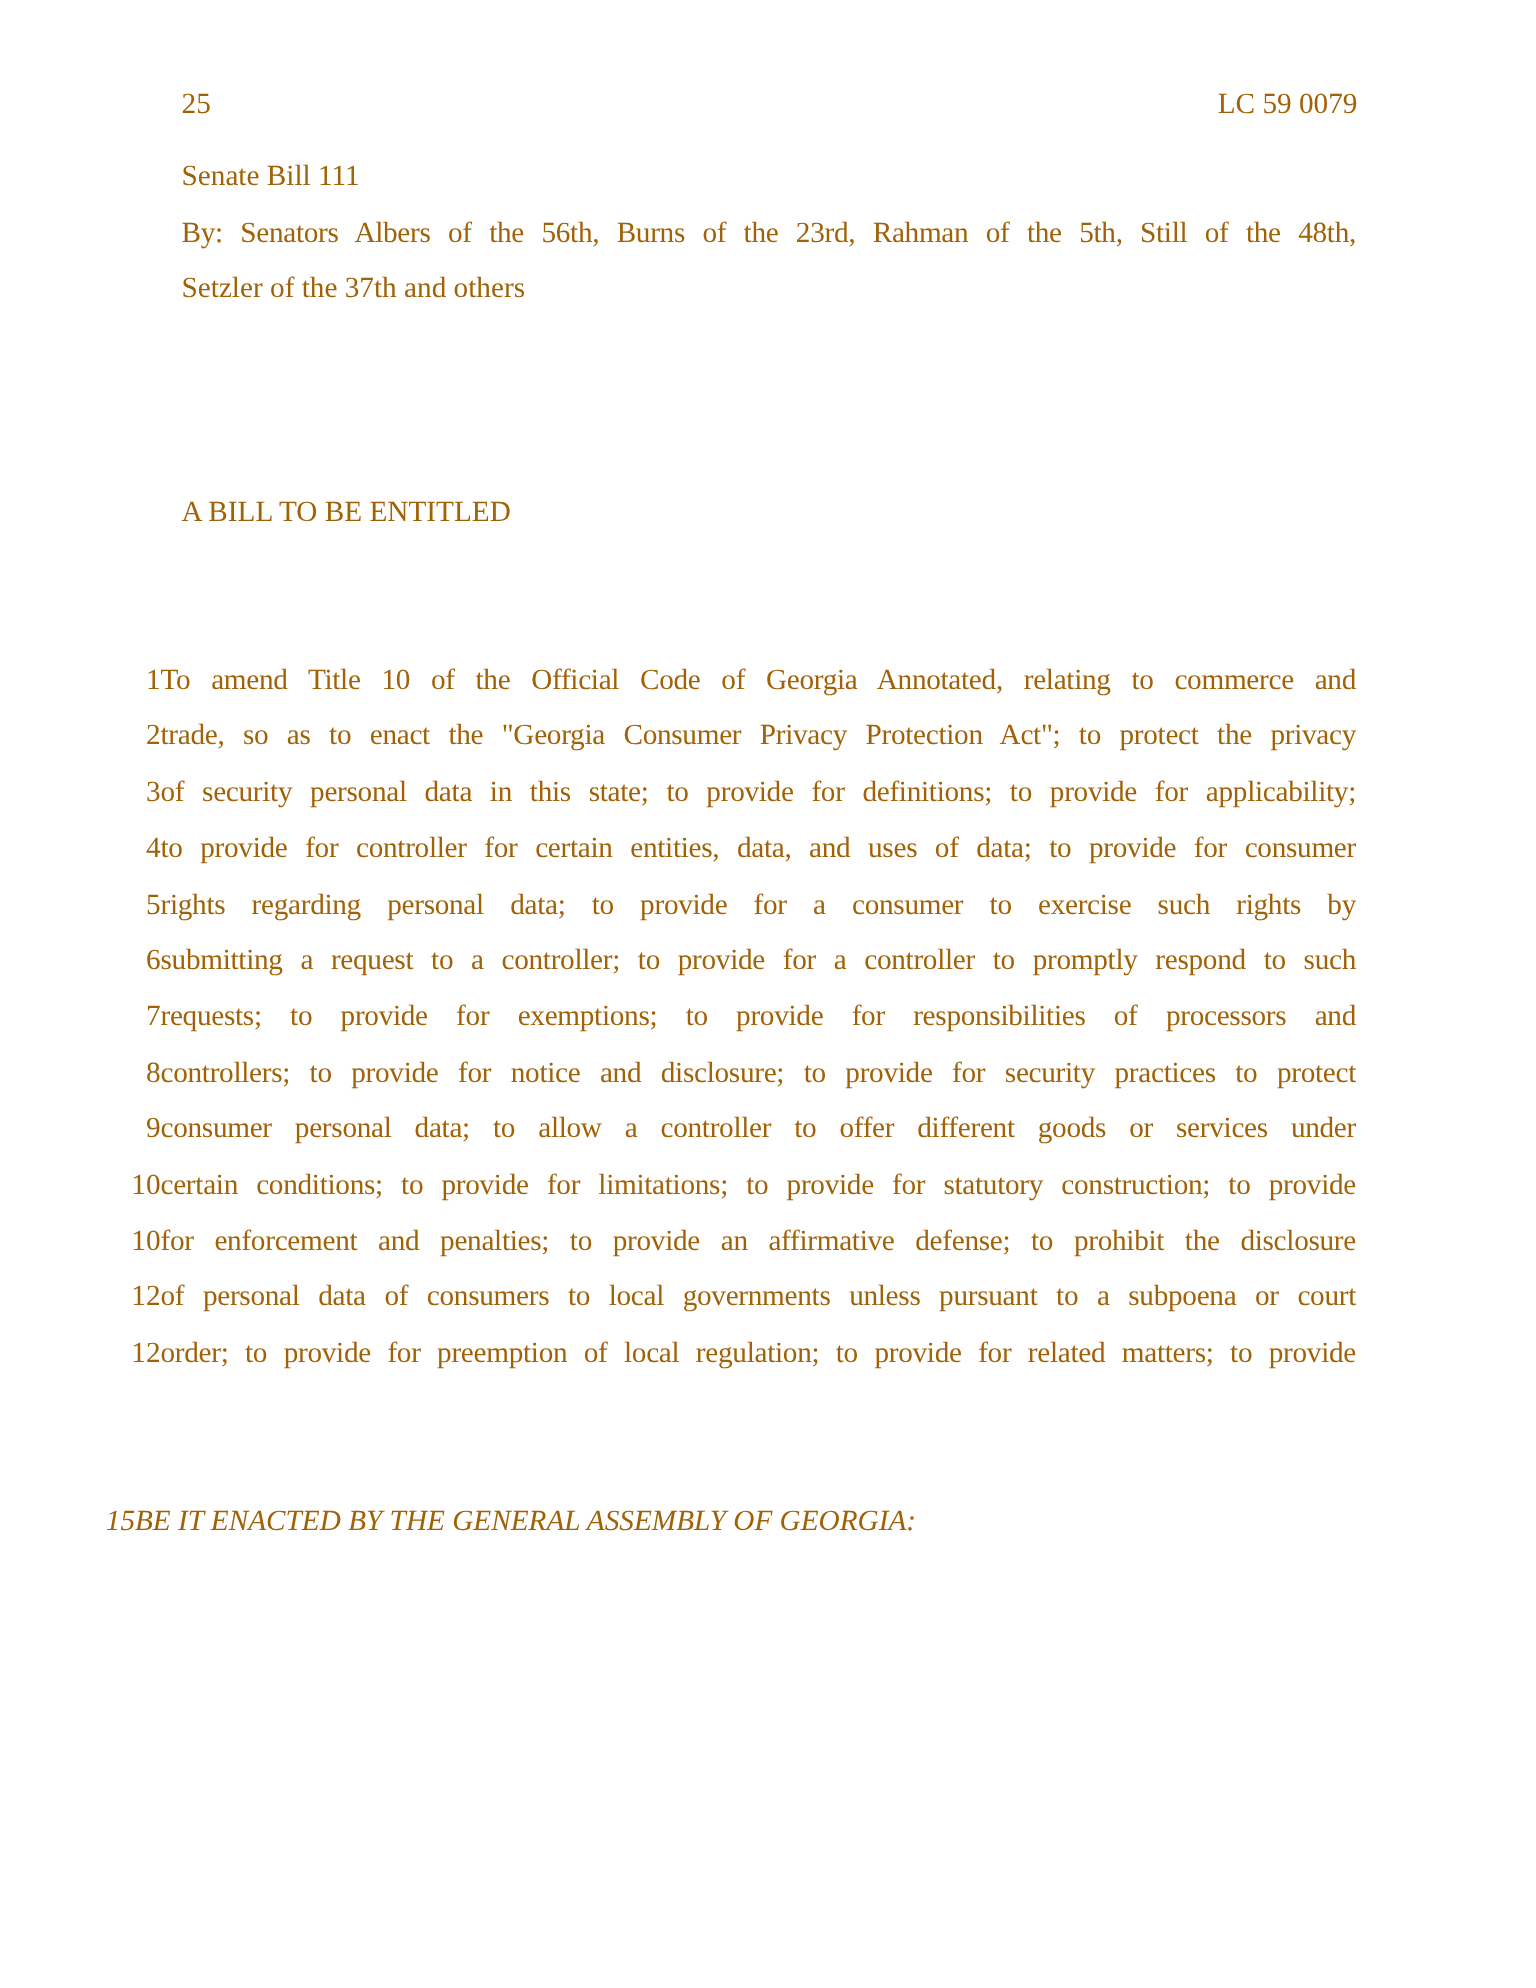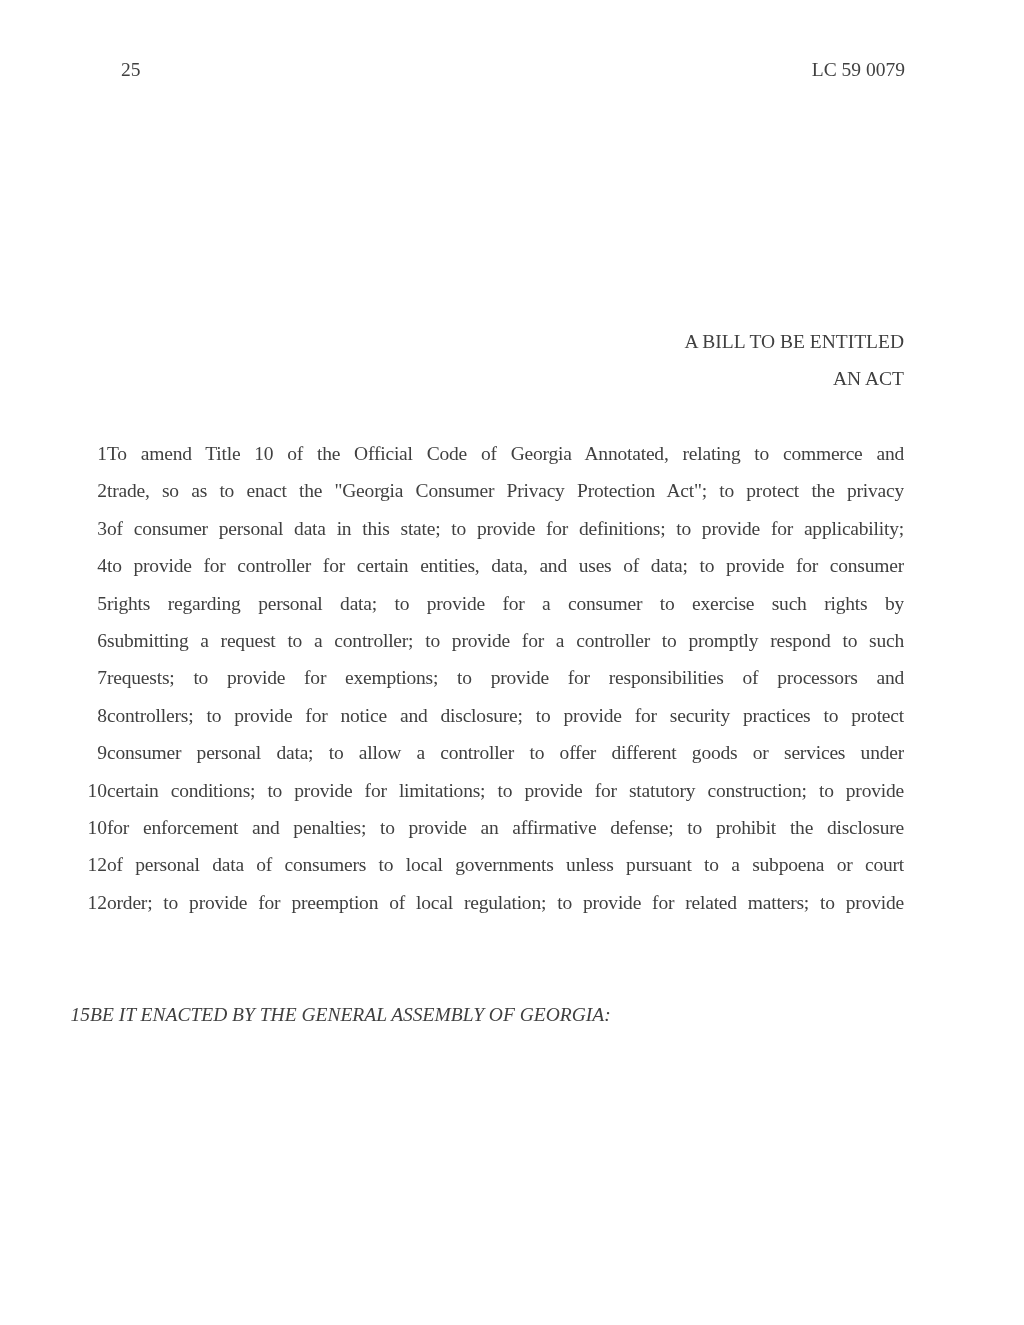--- a/index.html
+++ b/index.html
@@ -3,21 +3,21 @@
 <meta charset="utf-8">
 <style>
   * { margin: 0; padding: 0; box-sizing: border-box; }
   html, body { background: #e8e8e8; }
   .page {
     position: relative;
     width: 1024px;
     height: 1325px;
     margin: 0 auto;
     background: #ffffff;
-    color: #404040;
+    color: #a16207;
     font-family: "Liberation Serif", "DejaVu Serif", serif;
     font-size: 19.5px;
     overflow: hidden;
   }
   
   .header-row {
     position: absolute;
     top: 51px;
     left: 121px;
     right: 119px;
@@ -37,21 +37,21 @@
     text-align: justify;
     text-align-last: justify;
     letter-spacing: -0.2px;
   }
   
   .title-block {
     position: absolute;
     top: 323px;
     left: 121px;
     right: 120px;
-    text-align: right;
+    text-align: left;
     line-height: 37.4px;
   }
   
   .body-block {
     position: absolute;
     top: 435px;
     left: 75px;
     right: 120px;
   }
   .line-row {
@@ -103,38 +103,42 @@
 </head>
 <body>
 
 <div class="page">
 
   <div class="header-row">
     <span>25</span>
     <span>LC 59 0079</span>
   </div>
 
+  <div class="sponsor-block">
+    <div>Senate Bill 111</div>
+    <div class="justify-full">By: Senators Albers of the 56th, Burns of the 23rd, Rahman of the 5th, Still of the 48th,</div>
+    <div>Setzler of the 37th and others</div>
+  </div>
 
   <div class="title-block">
     <div>A BILL TO BE ENTITLED</div>
-    <div>AN ACT</div>
   </div>
 
   <div class="body-block">
     <div class="line-row">
       <span class="num">1</span>
       <span class="txt just">To amend Title 10 of the Official Code of Georgia Annotated, relating to commerce and</span>
     </div>
     <div class="line-row">
       <span class="num">2</span>
       <span class="txt just">trade, so as to enact the "Georgia Consumer Privacy Protection Act"; to protect the privacy</span>
     </div>
     <div class="line-row">
       <span class="num">3</span>
-      <span class="txt just">of consumer personal data in this state; to provide for definitions; to provide for applicability;</span>
+      <span class="txt just">of security personal data in this state; to provide for definitions; to provide for applicability;</span>
     </div>
     <div class="line-row">
       <span class="num">4</span>
       <span class="txt just">to provide for controller for certain entities, data, and uses of data; to provide for consumer</span>
     </div>
     <div class="line-row">
       <span class="num">5</span>
       <span class="txt just">rights regarding personal data; to provide for a consumer to exercise such rights by</span>
     </div>
     <div class="line-row">

